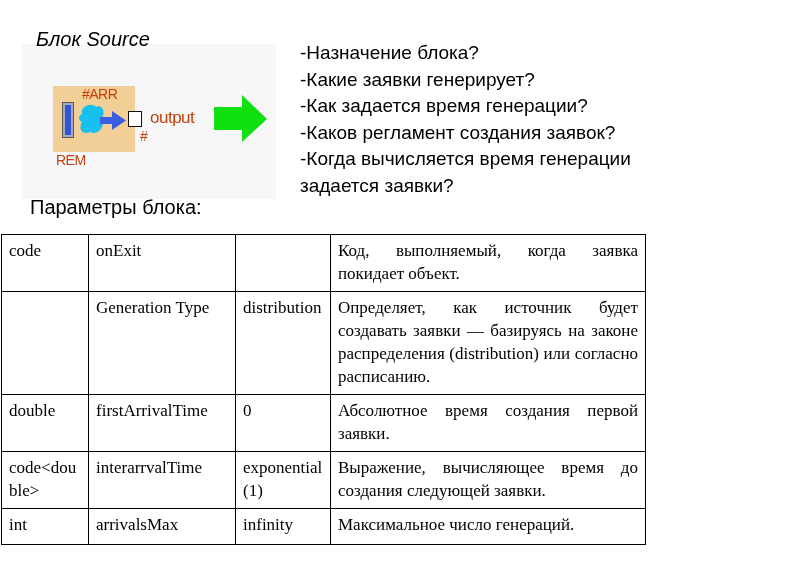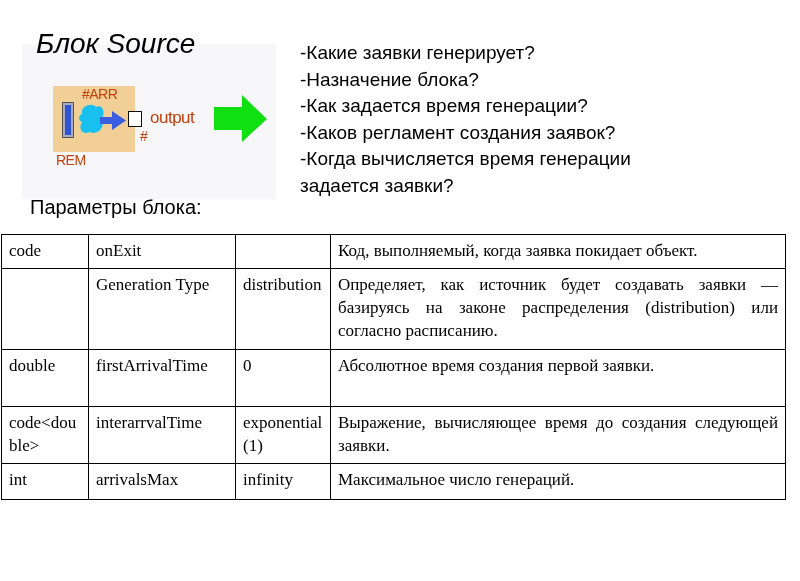--- a/index.html
+++ b/index.html
@@ -1,26 +1,26 @@
 <!DOCTYPE html>
 <html><head>
 <meta charset="utf-8">
 <style>
   html, body { margin:0; padding:0; background:#ffffff; }
   body { width:800px; height:581px; position:relative; overflow:hidden; font-family:"Liberation Sans", sans-serif; color:#000; }
   .diagram-bg { position:absolute; left:22px; top:44px; width:254px; height:155px; background:#f7f6f9; }
-  .title { position:absolute; left:36px; top:28px; font-size:28px; font-style:italic; font-family:"Liberation Sans", sans-serif; }
+  .title { position:absolute; left:36px; top:28px; font-size:20px; font-style:italic; font-family:"Liberation Sans", sans-serif; }
   .block { position:absolute; left:53px; top:86px; width:82px; height:66px; background:#f2cf96; }
   .queue-bar { position:absolute; left:62px; top:102px; width:12px; height:36px; border:1px solid #555; background:#a9a9c0; box-sizing:border-box; }
   .queue-bar::after { content:""; position:absolute; left:2px; top:2px; right:2px; bottom:2px; background:#2f55d4; }
   .label-small { position:absolute; font-size:14px; color:#c2410c; font-family:"Liberation Sans", sans-serif; letter-spacing:-0.5px; }
   .port { position:absolute; left:128px; top:111px; width:14px; height:16px; border:1.5px solid #111; background:#fff; box-sizing:border-box; }
   .questions { position:absolute; left:300px; top:40px; font-size:19px; line-height:26.5px; }
   .params-label { position:absolute; left:30px; top:196px; font-size:20px; }
-  table.params { position:absolute; left:1px; top:234px; width:785px; border-collapse:collapse; font-family:"Liberation Serif", serif; font-size:17px; line-height:23px; }
+  table.params { position:absolute; left:1px; top:234px; width:645px; border-collapse:collapse; font-family:"Liberation Serif", serif; font-size:17px; line-height:23px; }
   table.params td { border:1px solid #000; vertical-align:top; padding:4px 7px 6px 7px; }
   td.c1 { width:72px; }
   td.c2 { width:132px; }
   td.c3 { width:80px; word-break:break-all; }
   td.desc { text-align:justify; }
 </style>
 </head>
 <body>
 
 <div class="diagram-bg"></div>
@@ -37,22 +37,22 @@
 <div class="port"></div>
 <div class="label-small" style="left:150px;top:108px;font-size:17px;">output</div>
 <div class="label-small" style="left:140px;top:128px;">#</div>
 <div class="label-small" style="left:56px;top:152px;">REM</div>
 
 <svg style="position:absolute;left:214px;top:95px;" width="54" height="48">
   <polygon points="0,12 28,12 28,0 53,24 28,47 28,35 0,35" fill="#10e010"></polygon>
 </svg>
 
 <div class="questions">
+  <div>-Назначение блока?</div>
   <div>-Какие заявки генерирует?</div>
-  <div>-Назначение блока?</div>
   <div>-Как задается время генерации?</div>
   <div>-Каков регламент создания заявок?</div>
   <div style="width:400px;">-Когда вычисляется время генерации задается заявки?</div>
 </div>
 
 <div class="params-label">Параметры блока:</div>
 
 <table class="params">
   <tbody>
       <tr style="height:34px;">

